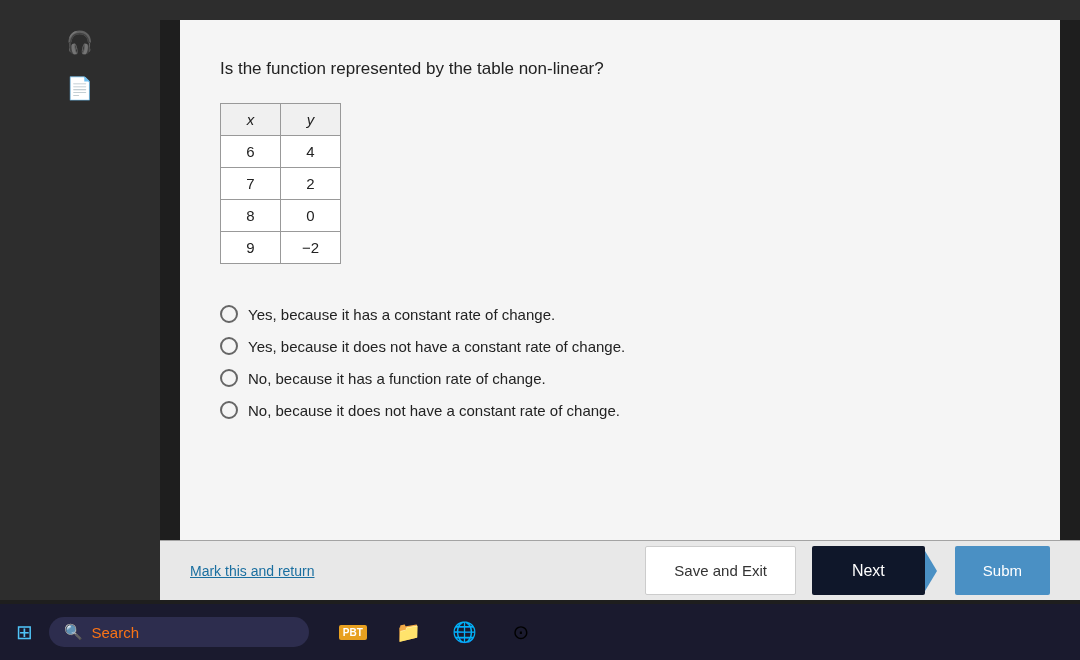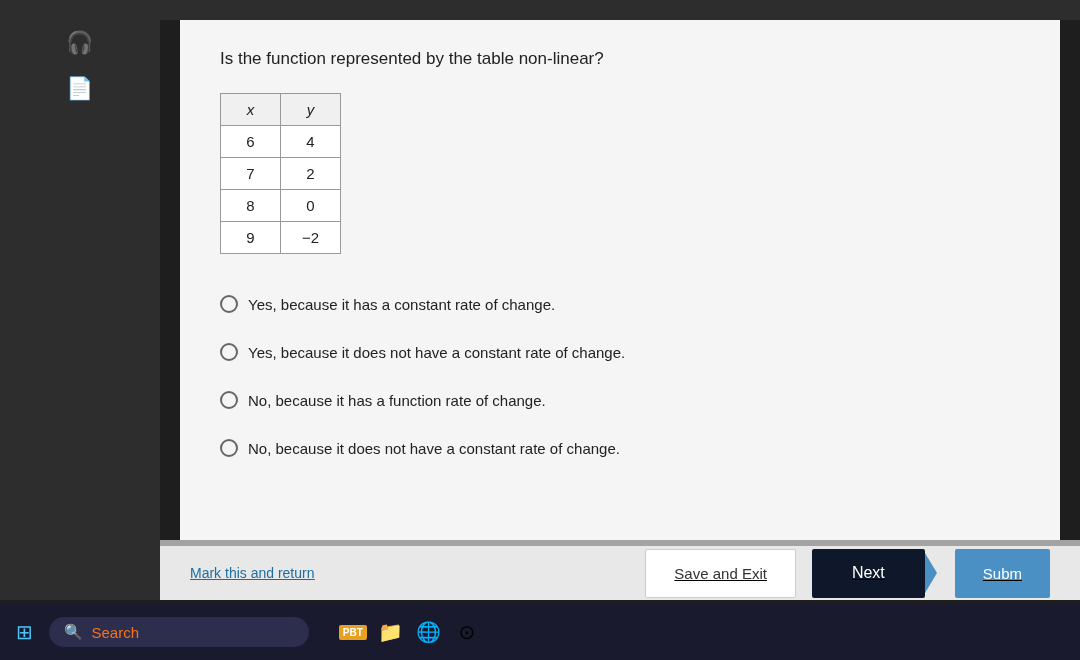--- a/index.html
+++ b/index.html
@@ -42,21 +42,21 @@
     }
 
     
     .question-area {
       position: absolute;
       top: 20px;
       left: 180px;
       right: 20px;
       bottom: 80px;
       background: #f5f5f5;
-      padding: 29px 40px;
+      padding: 39px 40px;
     }
 
     .question-text {
       font-size: 17px;
       color: #222;
       margin-bottom: 24px;
       font-weight: 400;
     }
 
     
@@ -82,21 +82,21 @@
     }
 
     .data-table td {
       background: #fff;
     }
 
     
     .answer-choices {
       display: flex;
       flex-direction: column;
-      gap: 30px;
+      gap: 14px;
       margin-top: 41px;
     }
 
     .answer-option {
       display: flex;
       align-items: center;
       gap: 10px;
       font-size: 15px;
       color: #222;
       cursor: pointer;
@@ -113,26 +113,25 @@
     }
 
     
     .bottom-bar {
       position: absolute;
       bottom: 60px;
       left: 160px;
       right: 0;
       height: 60px;
       background: #e8e8e8;
-      border-top: 6px solid #a3a3a3;
+      border-top: 1px solid #a3a3a3;
       display: flex;
       align-items: center;
       padding: 0 30px;
       justify-content: space-between;
-      text-decoration: underline;
     }
 
     .mark-return-link {
       color: #1a6fa0;
       font-size: 14px;
       text-decoration: underline;
       cursor: pointer;
     }
 
     .bottom-buttons {
@@ -222,21 +221,21 @@
     }
 
     .taskbar-search-text {
       color: #f97316;
       font-size: 15px;
     }
 
     .taskbar-icons {
       display: flex;
       align-items: center;
-      gap: 6px;
+      gap: 24px;
       margin-left: 16px;
     }
 
     .taskbar-icon-item {
       width: 32px;
       height: 32px;
       border-radius: 4px;
       display: flex;
       align-items: center;
       justify-content: center;

